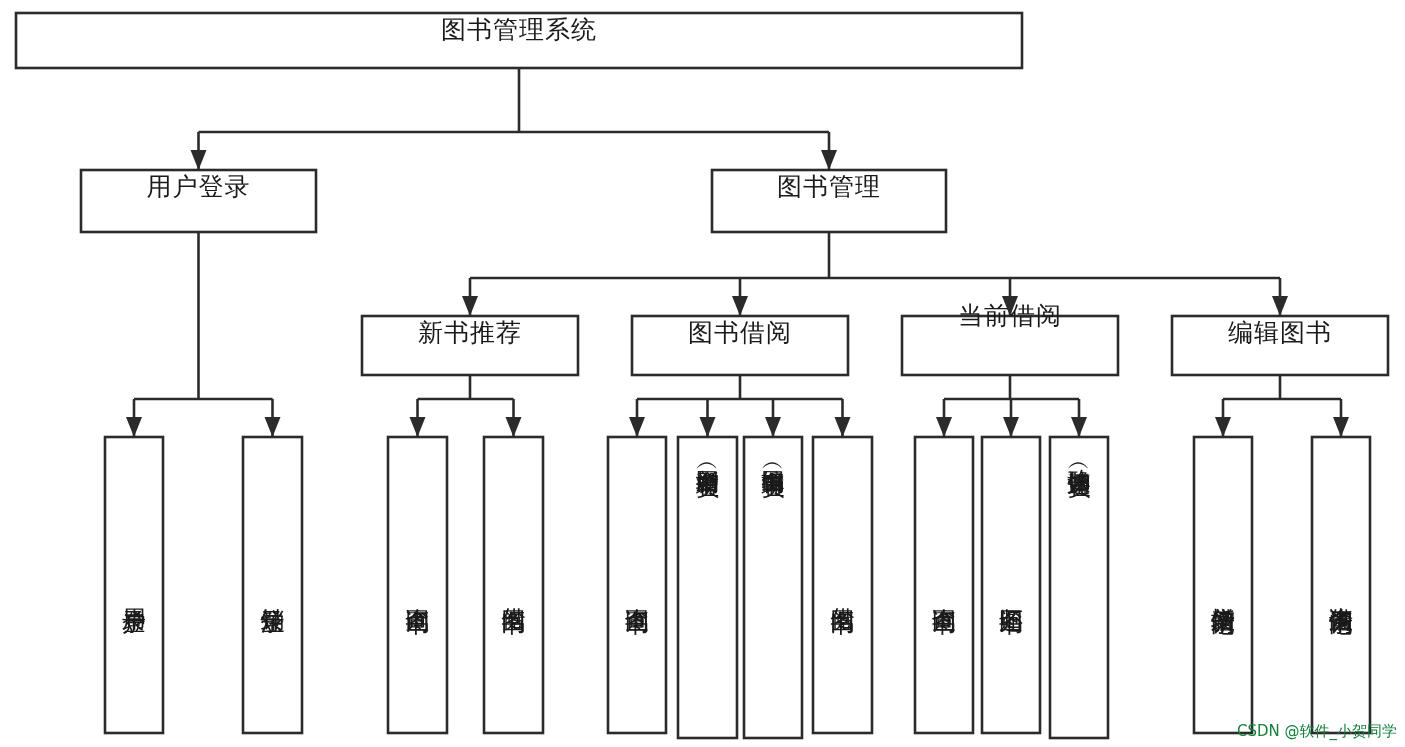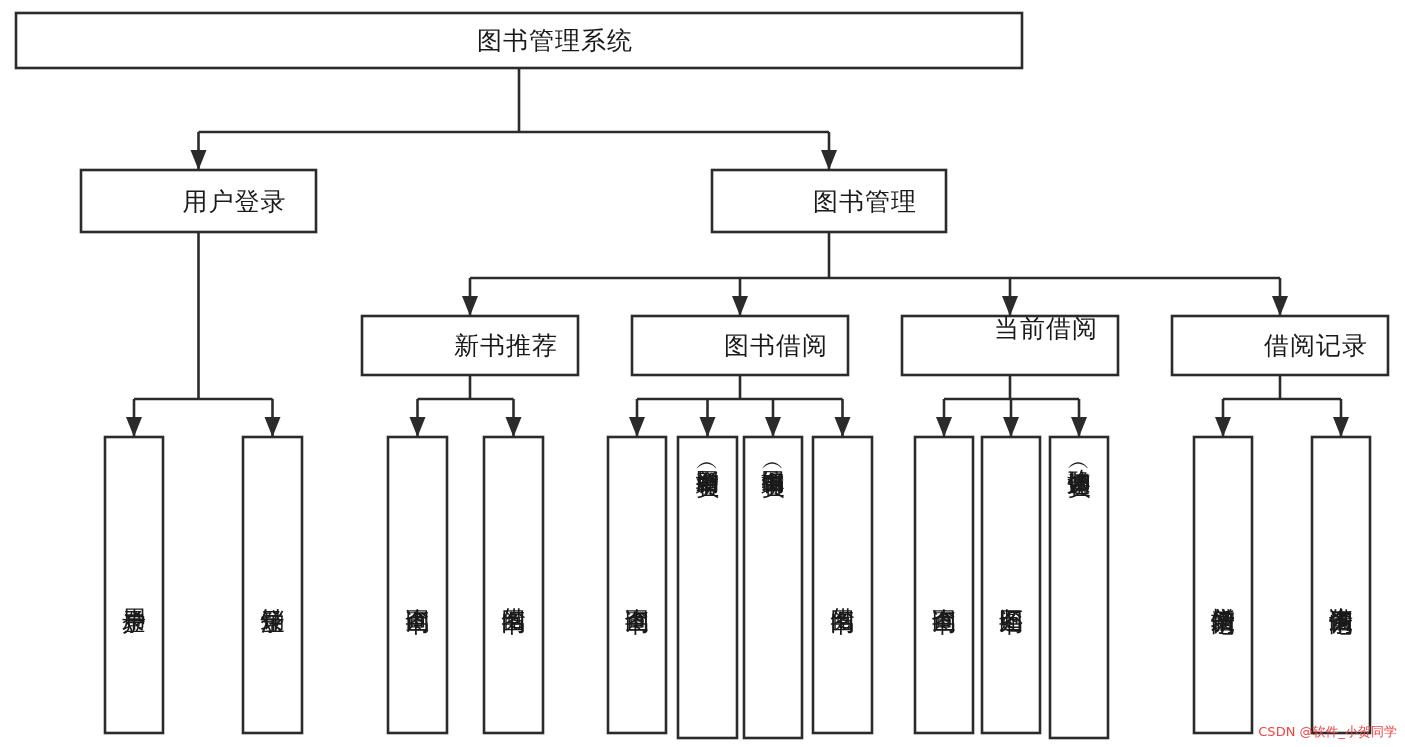--- a/index.html
+++ b/index.html
@@ -55,39 +55,37 @@
     font-family: "DejaVu Sans", "Liberation Sans", sans-serif;
     font-size: 24px;
     line-height: 1;
     color: #1a1a1a;
     white-space: nowrap;
     letter-spacing: 1px;
   }
   .hlabel-wrap {
     position: absolute;
     display: flex;
-    align-items: center;
     justify-content: center;
     pointer-events: none;
-    padding-left: 36px;
   }
   .hlabel-text {
     font-family: "DejaVu Sans", "Liberation Sans", sans-serif;
     font-size: 25px;
     color: #1a1a1a;
     white-space: nowrap;
     letter-spacing: 1px;
   }
   .watermark {
     position: absolute;
     right: 8px;
     bottom: 6px;
     font-family: "DejaVu Sans", "Liberation Sans", sans-serif;
-    font-size: 13px;
-    color: #ef4444;
+    font-size: 15px;
+    color: #15803d;
     white-space: nowrap;
     pointer-events: none;
   }
 </style>
 </head>
 <body>
 
 <div id="diagram-root">
 
   <svg class="flow" viewBox="0 0 1405 747">
@@ -182,21 +180,21 @@
       <div class="hlabel-wrap" style="left: 362px; top: 316px; width: 216px; height: 59px; border-radius: 19px;">
         <span class="hlabel-text">新书推荐</span>
       </div>
       <div class="hlabel-wrap" style="left: 632px; top: 316px; width: 216px; height: 59px; border-radius: 29px;">
         <span class="hlabel-text">图书借阅</span>
       </div>
       <div class="hlabel-wrap" style="left: 902px; top: 299px; width: 216px; height: 59px;">
         <span class="hlabel-text">当前借阅</span>
       </div>
       <div class="hlabel-wrap" style="left: 1172px; top: 316px; width: 216px; height: 59px;">
-        <span class="hlabel-text">借阅记录</span>
+        <span class="hlabel-text">编辑图书</span>
       </div>
       <div class="vlabel-wrap" style="left: 105px; top: 451px; width: 58px; height: 280px; align-items: center;">
         <span class="vlabel-text">用户登录</span>
       </div>
       <div class="vlabel-wrap" style="left: 243px; top: 451px; width: 59px; height: 280px; align-items: center;">
         <span class="vlabel-text">注销登录</span>
       </div>
       <div class="vlabel-wrap" style="left: 388px; top: 451px; width: 59px; height: 280px; align-items: center;">
         <span class="vlabel-text">查询图书</span>
       </div>

